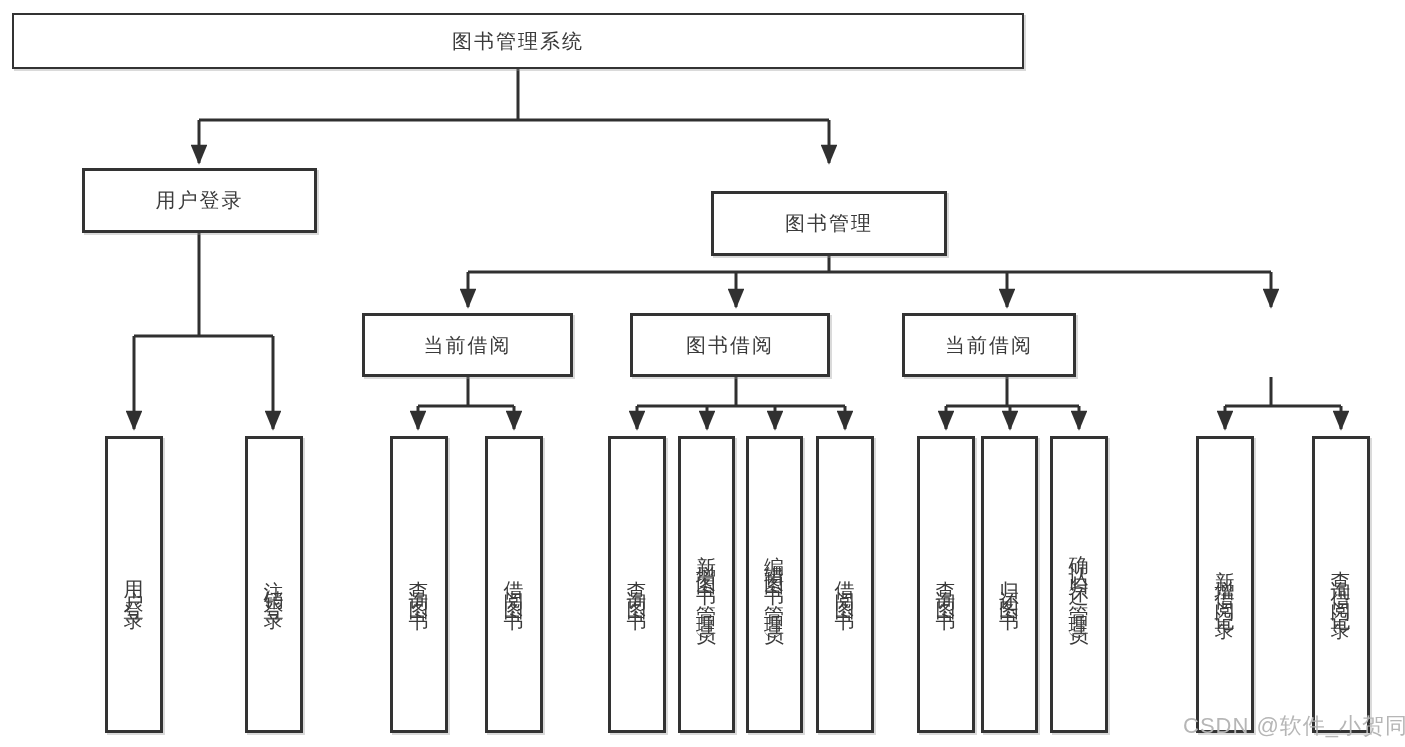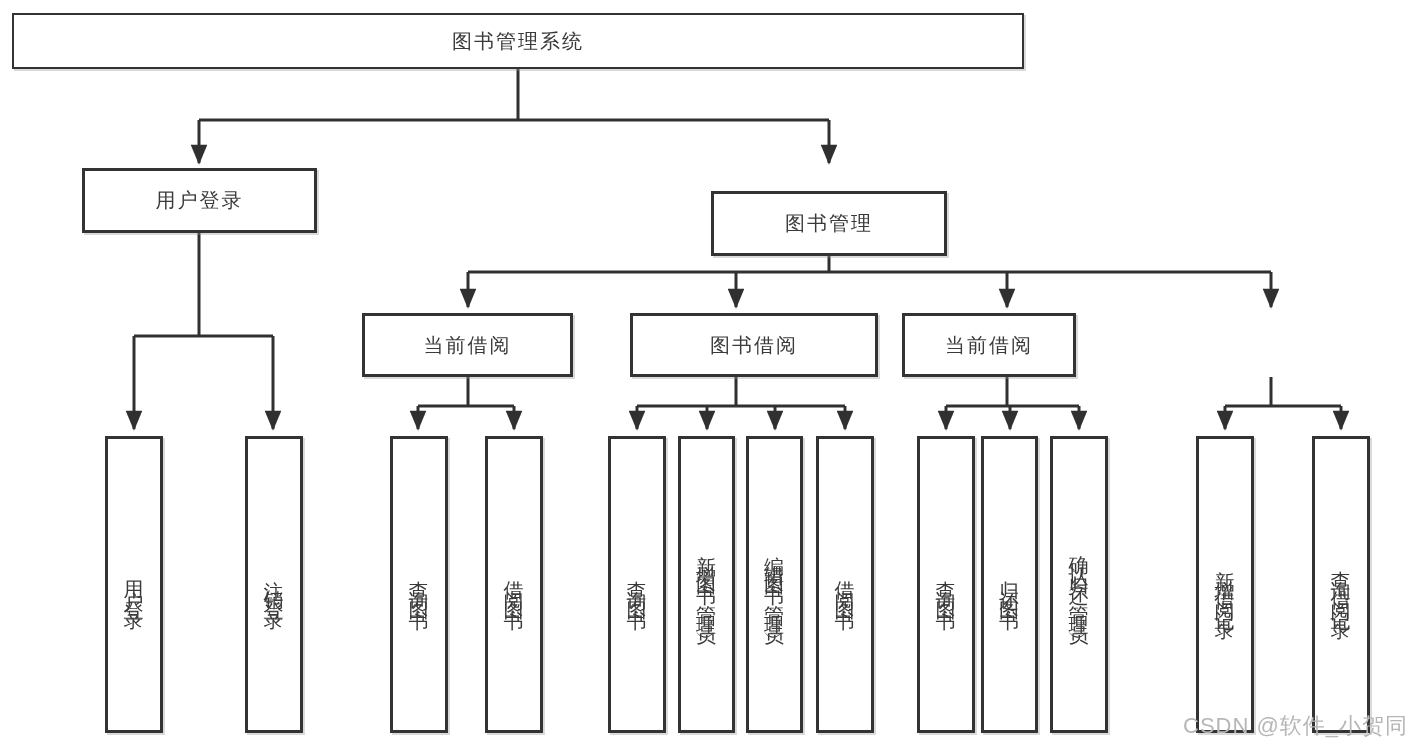--- a/index.html
+++ b/index.html
@@ -74,21 +74,21 @@
   <div class="node" style="left:82px;top:168px;width:235px;height:65px;">
     <span class="hlabel">用户登录</span>
   </div>
   <div class="node" style="left:711px;top:168px;width:236px;height:65px;margin-top:23px;">
     <span class="hlabel">图书管理</span>
   </div>
 
   <div class="node" style="left:362px;top:313px;width:211px;height:64px;">
     <span class="hlabel">当前借阅</span>
   </div>
-  <div class="node" style="left:630px;top:313px;width:248px;height:64px;">
+  <div class="node" style="left:630px;top:313px;width:200px;height:64px;">
     <span class="hlabel">图书借阅</span>
   </div>
   <div class="node" style="left:902px;top:313px;width:174px;height:64px;">
     <span class="hlabel">当前借阅</span>
   </div>
 
   <div class="node" style="left:105px;top:436px;width:58px;height:297px;">
     <span class="vlabel">用户登录</span>
   </div>
   <div class="node" style="left:245px;top:436px;width:58px;height:297px;">

